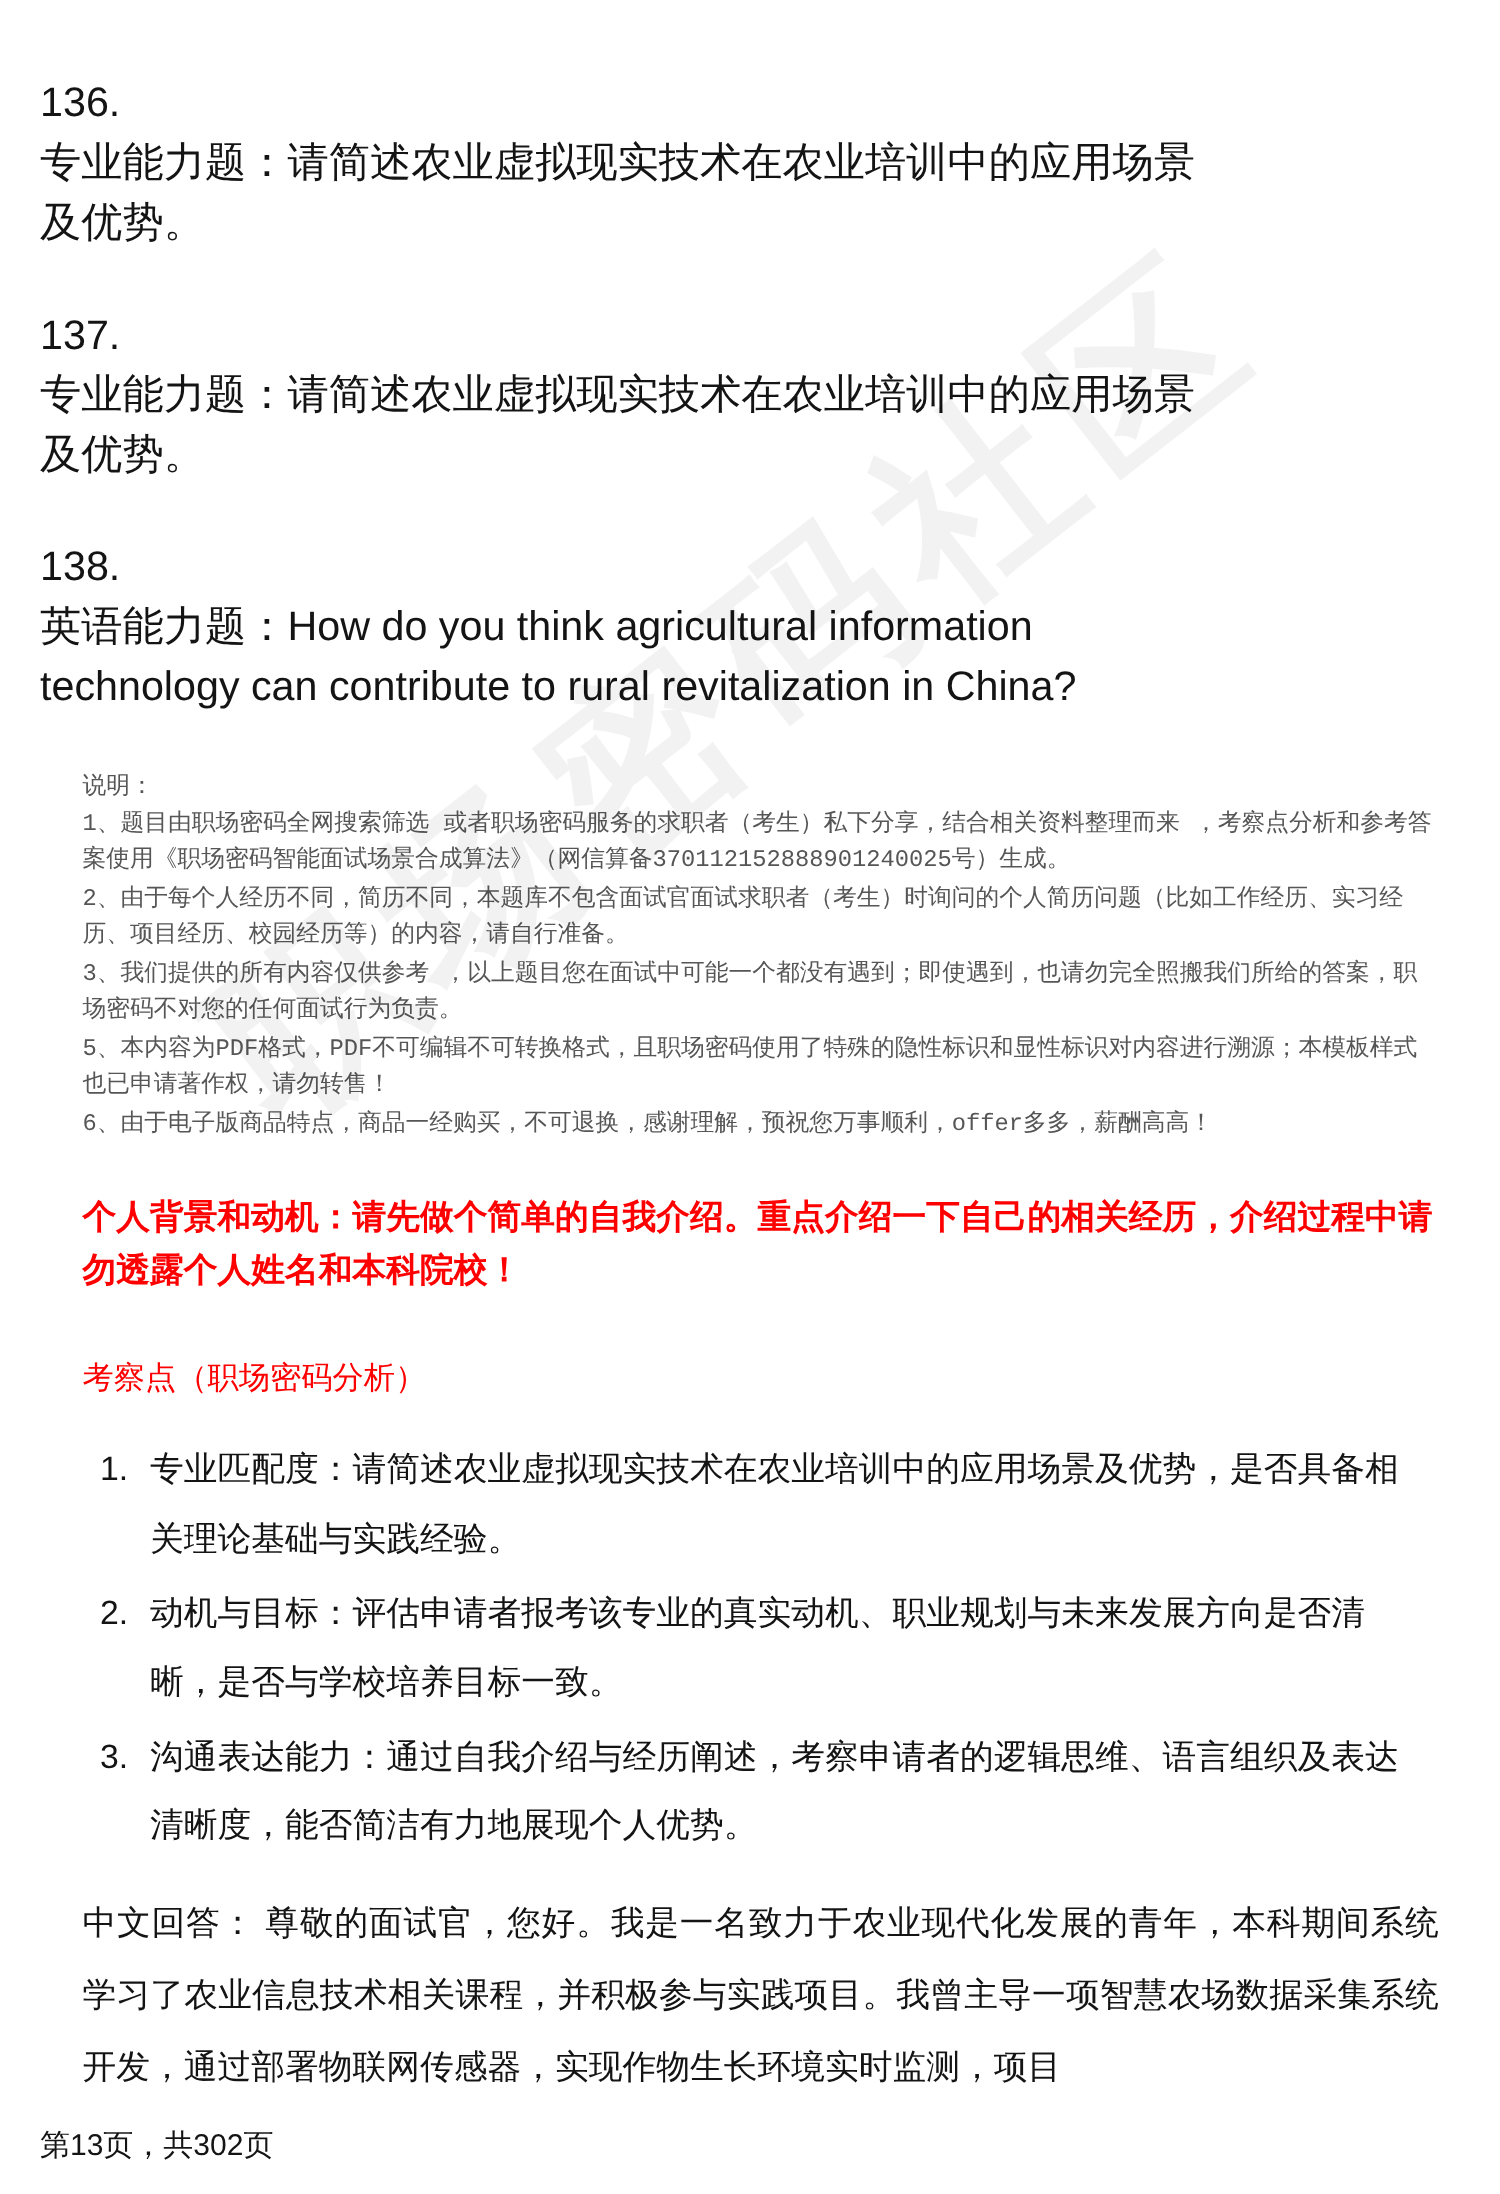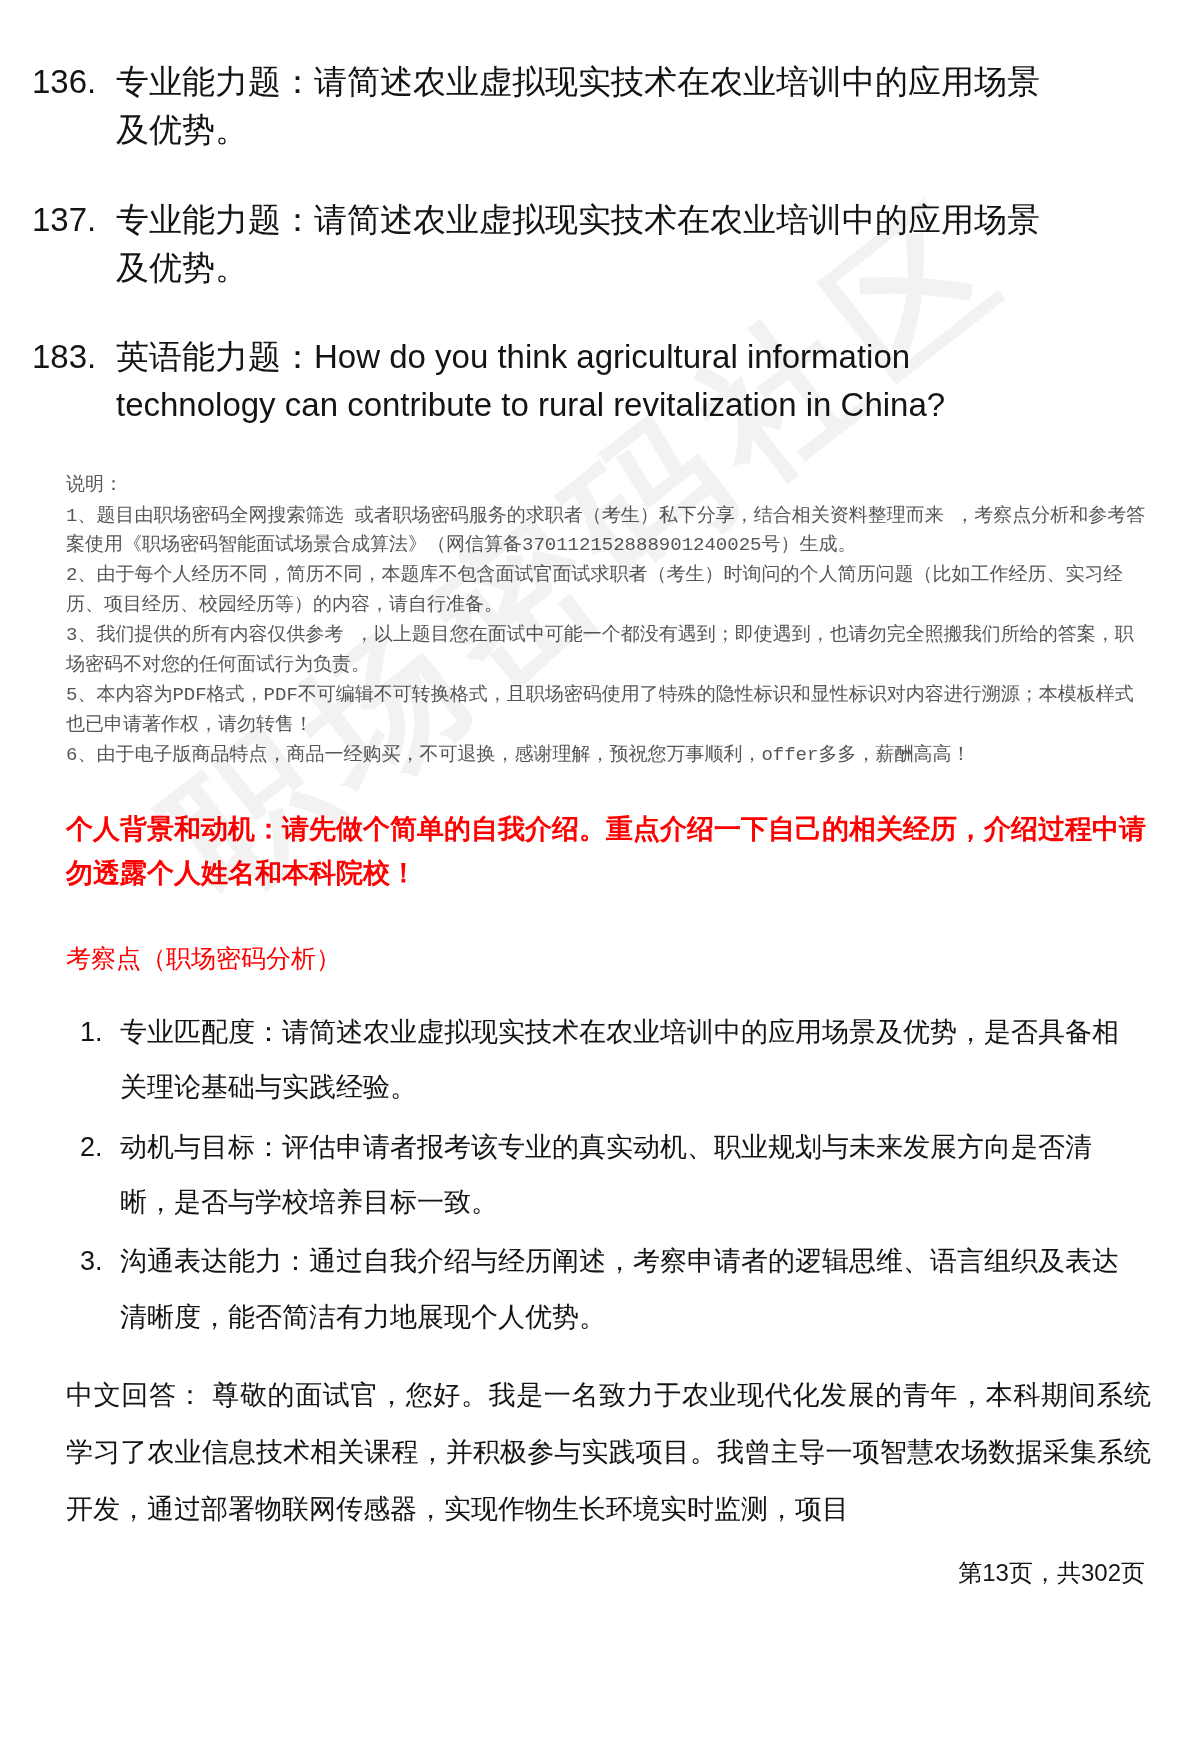--- a/index.html
+++ b/index.html
@@ -29,20 +29,21 @@
     letter-spacing: 18px;
     font-weight: bold;
   }
   
   .question {
     display: flex;
     font-size: 33px;
     line-height: 1.45;
     color: #141414;
     margin-bottom: 42px;
+    flex-direction: column;
   }
   .q-num {
     width: 84px;
     flex-shrink: 0;
   }
   .q-text {
     max-width: 935px;
   }
   
   .notes {
@@ -95,21 +96,21 @@
     margin-left: 34px;
     margin-top: 22px;
     width: 1085px;
     font-size: 27px;
     color: #141414;
     line-height: 2.12;
     text-align: justify;
   }
   .footer {
     margin-top: 18px;
-    text-align: right;
+    text-align: left;
     font-size: 24px;
     color: #141414;
   }
 </style>
 </head>
 <body>
 
 <div class="page">
 
   <div class="watermark">职场密码社区</div>
@@ -118,21 +119,21 @@
     <span class="q-num">136.</span>
     <span class="q-text">专业能力题：请简述农业虚拟现实技术在农业培训中的应用场景及优势。</span>
   </div>
 
   <div class="question">
     <span class="q-num">137.</span>
     <span class="q-text">专业能力题：请简述农业虚拟现实技术在农业培训中的应用场景及优势。</span>
   </div>
 
   <div class="question">
-    <span class="q-num">183.</span>
+    <span class="q-num">138.</span>
     <span class="q-text">英语能力题：How do you think agricultural information technology can contribute to rural revitalization in China?</span>
   </div>
 
   <div class="notes">
     <div class="note-line">说明：</div>
     <div class="note-line">1、题目由职场密码全网搜索筛选 或者职场密码服务的求职者（考生）私下分享，结合相关资料整理而来 ，考察点分析和参考答案使用《职场密码智能面试场景合成算法》（网信算备370112152888901240025号）生成。</div>
     <div class="note-line">2、由于每个人经历不同，简历不同，本题库不包含面试官面试求职者（考生）时询问的个人简历问题（比如工作经历、实习经历、项目经历、校园经历等）的内容，请自行准备。</div>
     <div class="note-line">3、我们提供的所有内容仅供参考 ，以上题目您在面试中可能一个都没有遇到；即使遇到，也请勿完全照搬我们所给的答案，职场密码不对您的任何面试行为负责。</div>
     <div class="note-line">5、本内容为PDF格式，PDF不可编辑不可转换格式，且职场密码使用了特殊的隐性标识和显性标识对内容进行溯源；本模板样式也已申请著作权，请勿转售！</div>
     <div class="note-line">6、由于电子版商品特点，商品一经购买，不可退换，感谢理解，预祝您万事顺利，offer多多，薪酬高高！</div>

